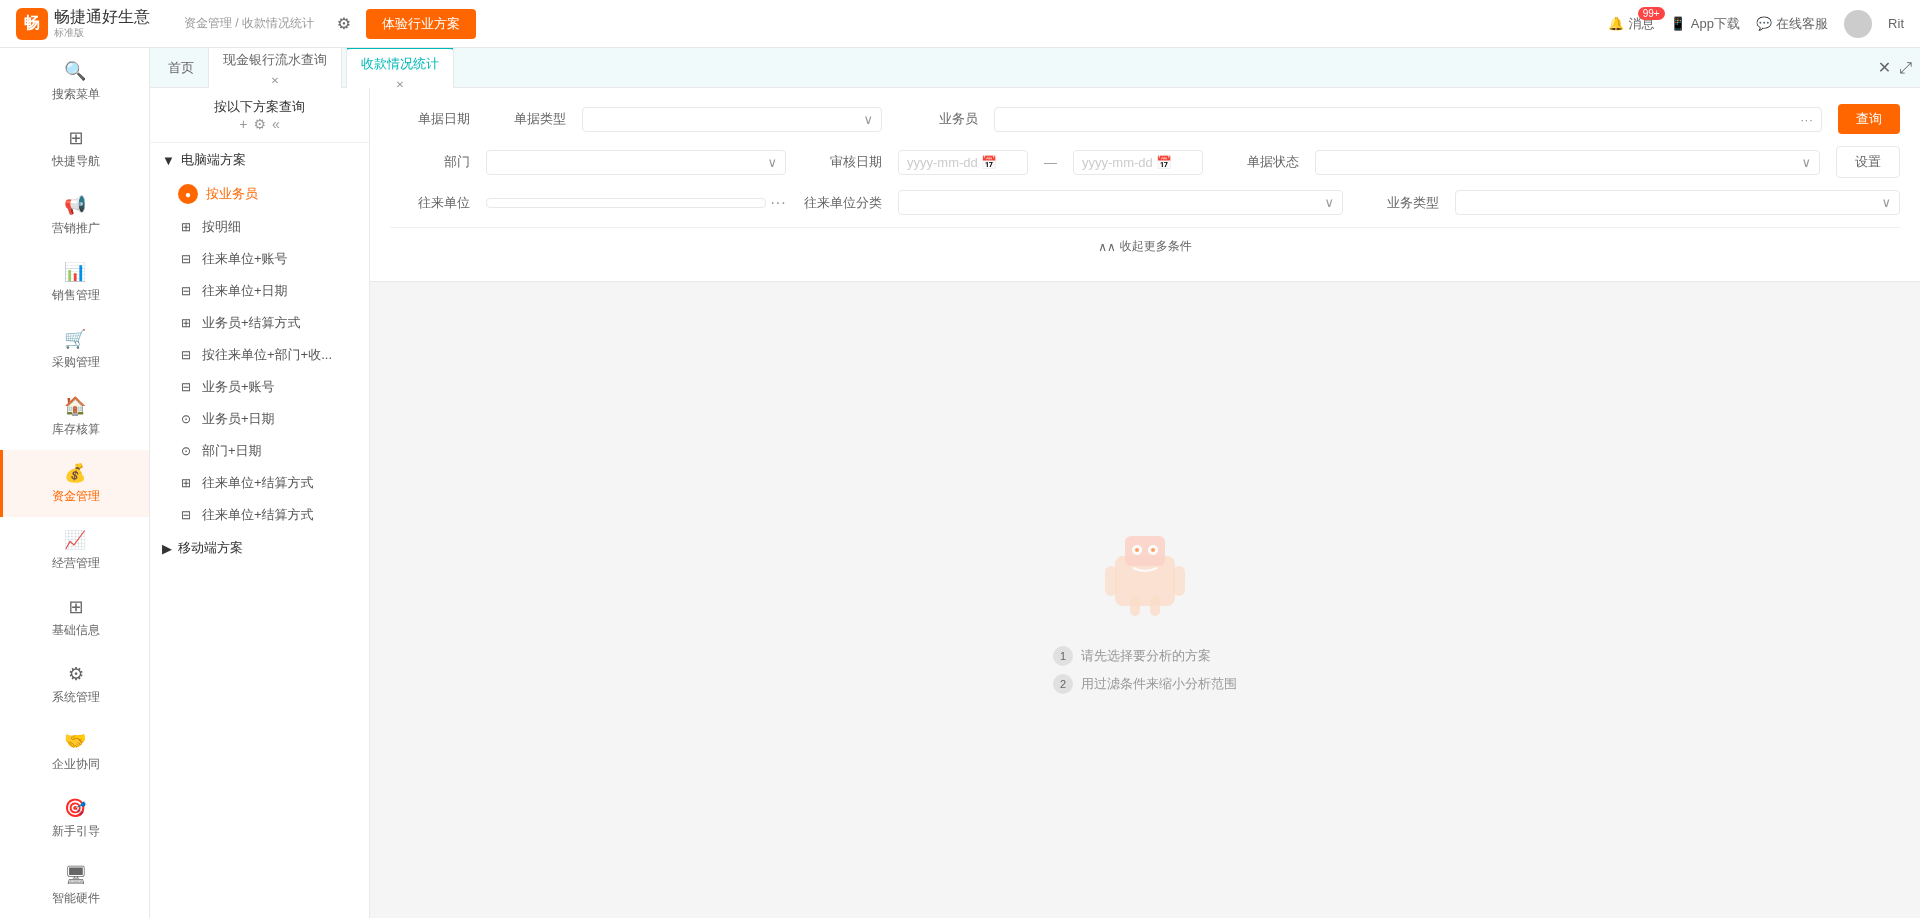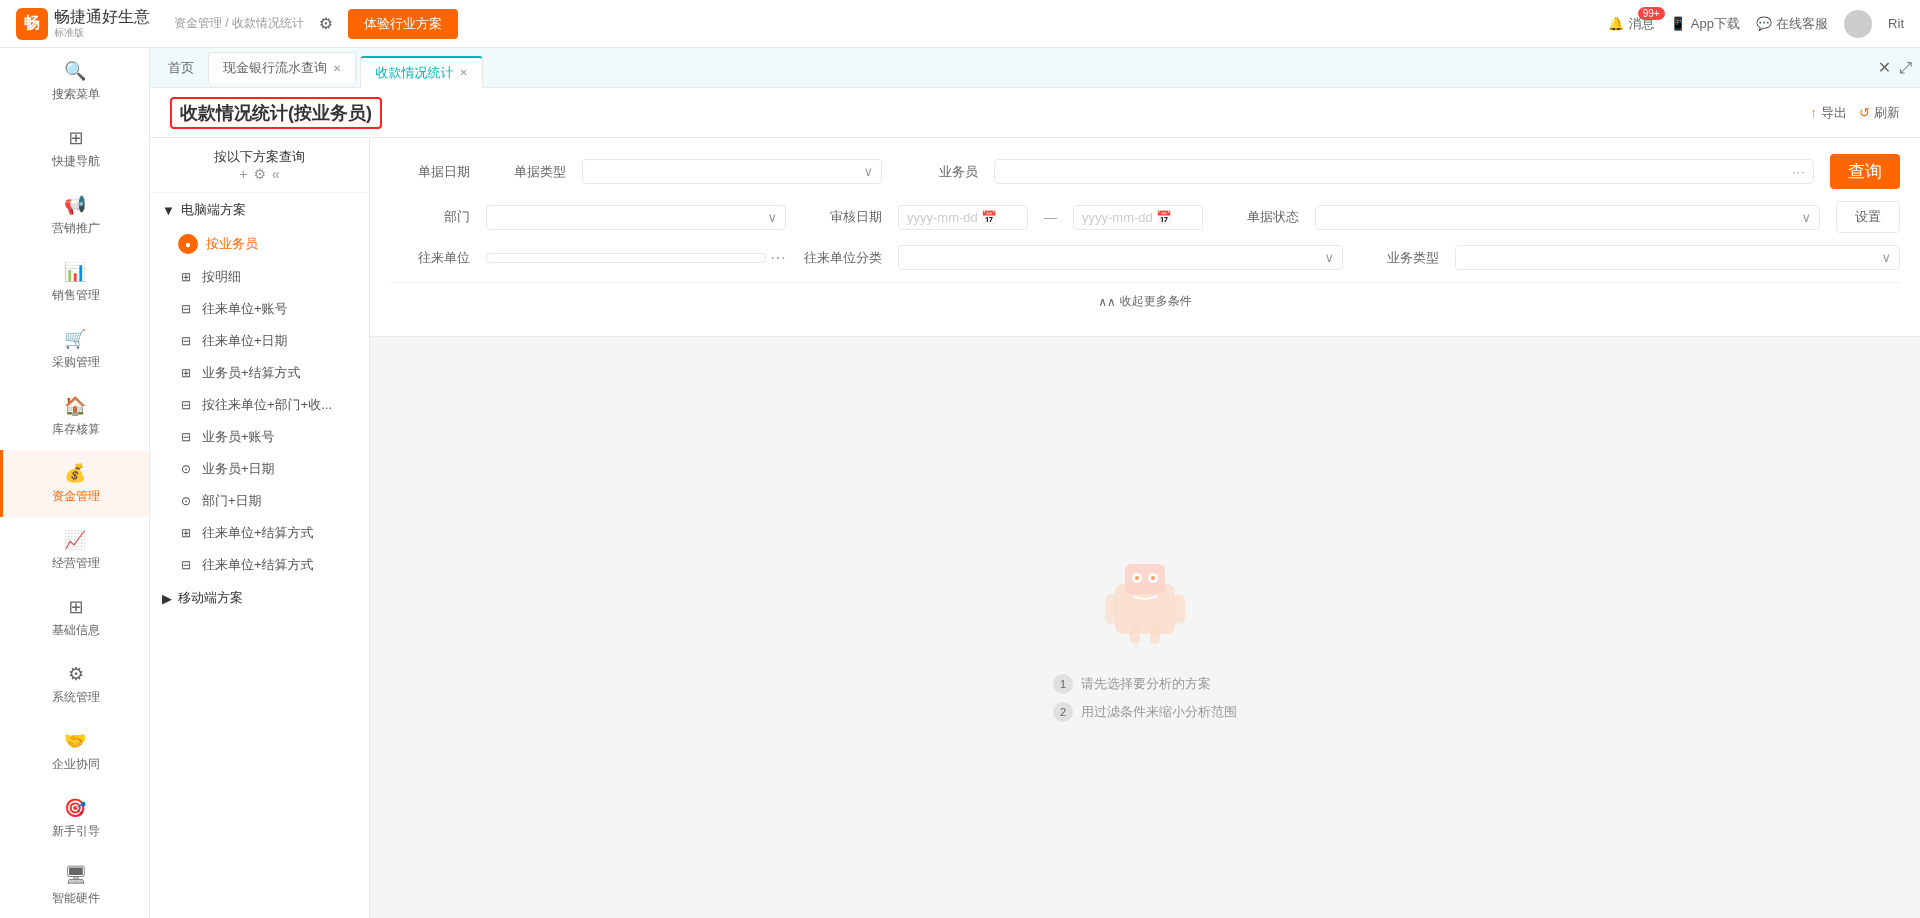--- a/index.html
+++ b/index.html
@@ -45,22 +45,22 @@
       line-height: 1.2;
       font-family: Liberation Serif, serif;
     }
     .logo-sub {
       font-size: 10px;
       color: #999;
     }
     .breadcrumb-area {
       display: flex;
       align-items: center;
-      gap: 8px;
-      margin-left: 16px;
+      gap: 16px;
+      margin-left: 26px;
       color: #999;
       font-size: 12px;
     }
     .gear-btn {
       width: 28px;
       height: 28px;
       border: none;
       background: none;
       cursor: pointer;
       color: #666;
@@ -164,20 +164,21 @@
       align-items: center;
       gap: 6px;
       padding: 6px 14px;
       background: #fff;
       border: 1px solid #e8e8e8;
       border-bottom: none;
       border-radius: 4px 4px 0 0;
       cursor: pointer;
       font-size: 13px;
       color: #666;
+      flex-direction: column;
     }
     .tab-item.active {
       background: #fff;
       color: #00b8b8;
       border-top: 2px solid #00b8b8;
       margin-top: 8px;
     }
     .tab-home {
       background: none;
       border: none;
@@ -470,21 +471,21 @@
     }
 
     
     .query-btn {
       background: #ff6600;
       color: white;
       border: none;
       padding: 6px 18px;
       border-radius: 4px;
       cursor: pointer;
-      font-size: 17px;
+      font-size: 13px;
     }
     .set-btn {
       background: #fff;
       color: #666;
       border: 1px solid #e8e8e8;
       padding: 6px 18px;
       border-radius: 4px;
       cursor: pointer;
       font-size: 13px;
     }
@@ -604,35 +605,20 @@
       <div class="tab-item active">
         <span>收款情况统计</span>
         <button class="tab-close">✕</button>
       </div>
       <div class="tab-bar-right">
         <button>✕</button>
         <button>⤢</button>
       </div>
     </div>
 
-    <div class="page-header">
-      <div class="title-highlight">
-        <span class="page-title">收款情况统计(按业务员)</span>
-      </div>
-      <div class="page-actions">
-        <button class="action-btn">
-          <span class="icon">↑</span>
-          <span>导出</span>
-        </button>
-        <button class="action-btn">
-          <span class="icon">↺</span>
-          <span>刷新</span>
-        </button>
-      </div>
-    </div>
 
     <div class="body-split">
 
       <div class="left-panel">
         <div class="panel-header">
           <span>按以下方案查询</span>
           <div class="panel-header-actions">
             <button>+</button>
             <button>⚙</button>
             <button>«</button>

